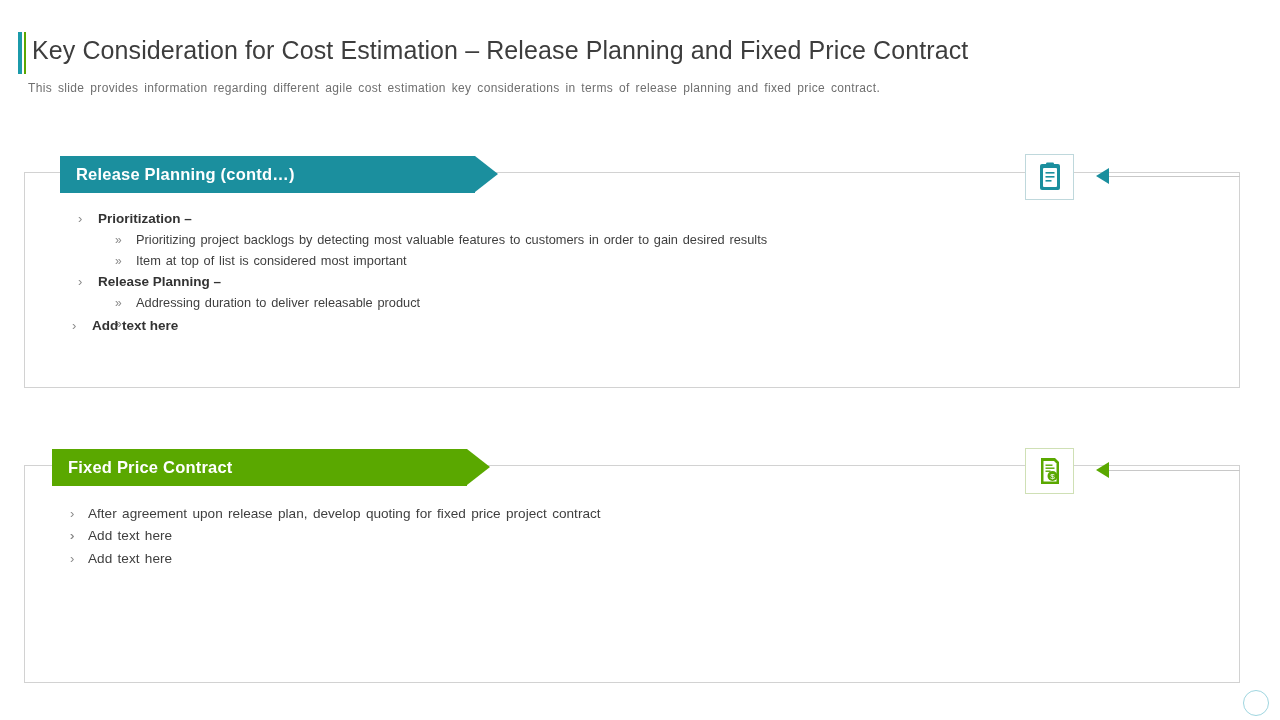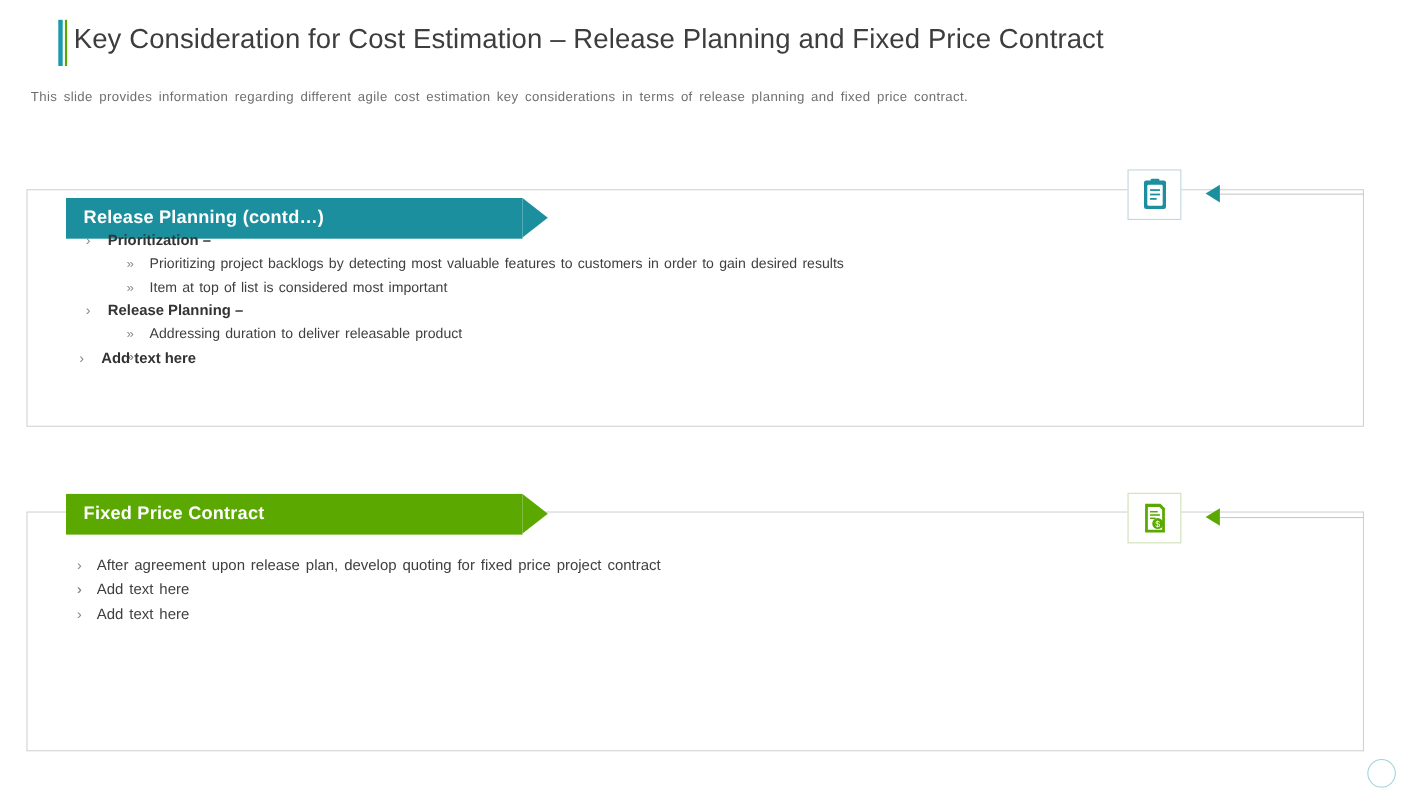--- a/index.html
+++ b/index.html
@@ -13,24 +13,23 @@
     font-family: "Liberation Sans", sans-serif;
     color: #404040;
     overflow: hidden;
     position: relative;
   }
 
   
   .header {
     position: absolute;
     left: 0;
-    top: 4px;
+    top: 18px;
     width: 1060px;
     height: 68px;
-    margin-left: 35px;
   }
   .header-bars {
     position: absolute;
     left: 18px;
     top: 14px;
     width: 10px;
     height: 42px;
   }
   .header-bars .bar-teal {
     position: absolute;
@@ -119,24 +118,24 @@
     left: 16px;
     top: 0;
     height: 37px;
     line-height: 37px;
     color: #ffffff;
     font-size: 16.5px;
     font-weight: bold;
     letter-spacing: 0.2px;
     white-space: nowrap;
   }
-  .ribbon-1 { left: 60px; top: 156px; width: 480px; margin-top: 24px; }
+  .ribbon-1 { left: 60px; top: 156px; width: 480px; }
   .ribbon-1 .ribbon-body { background: #1b8f9e; }
   .ribbon-1 .ribbon-arrow { border-left-color: #1b8f9e; }
-  .ribbon-2 { left: 60px; top: 449px; width: 480px; padding-left: 40px; }
+  .ribbon-2 { left: 52px; top: 449px; width: 480px; padding-left: 40px; }
   .ribbon-2 .ribbon-body { background: #5aa800; }
   .ribbon-2 .ribbon-arrow { border-left-color: #5aa800; }
 
   
   .content-1 {
     position: absolute;
     left: 70px;
     top: 208px;
     width: 1100px;
   }

